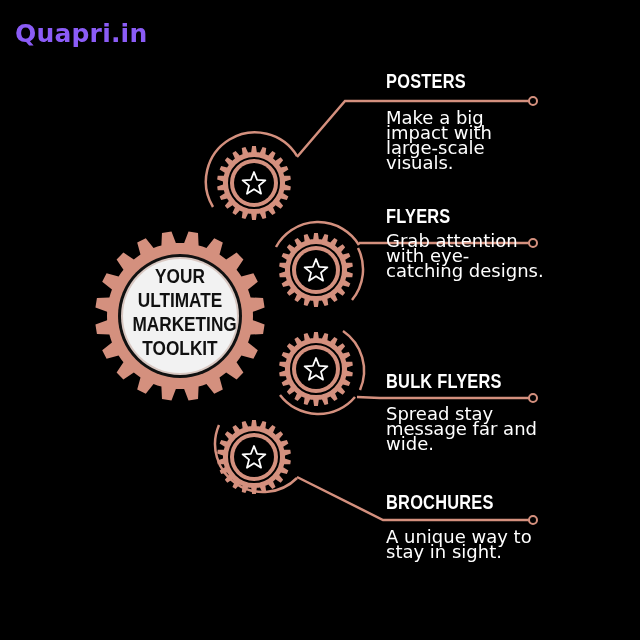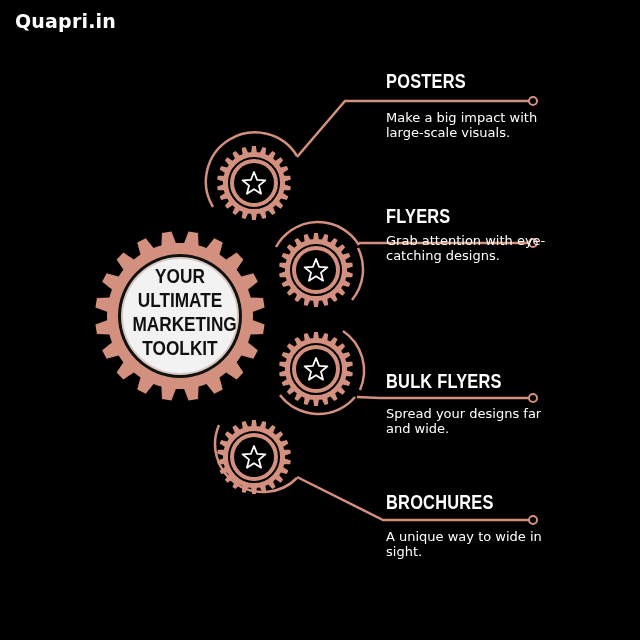--- a/index.html
+++ b/index.html
@@ -1,20 +1,20 @@
 <!DOCTYPE html>
 <html><head>
 <meta charset="utf-8">
 <style>
   html, body { margin:0; padding:0; background:#000; }
   body { width:640px; height:640px; position:relative; overflow:hidden; font-family:"DejaVu Sans", sans-serif; }
   #art { position:absolute; left:0; top:0; }
-  .brand { position:absolute; left:15px; top:10px; color:#ffffff; font-family:"DejaVu Sans", sans-serif; font-weight:bold; font-size:19px; letter-spacing:0.2px; }
+  .brand { position:absolute; left:15px; top:19px; color:#8b5cf6; font-family:"DejaVu Sans", sans-serif; font-weight:bold; font-size:25px; letter-spacing:0.2px; }
   .item-title { position:absolute; left:386px; color:#fff; font-family:"Liberation Sans", sans-serif; font-weight:bold; font-size:21px; transform:scaleX(0.78); transform-origin:left top; letter-spacing:0.3px; white-space:nowrap; }
-  .item-desc { position:absolute; left:386px; color:#fff; font-family:"DejaVu Sans", sans-serif; font-size:13px; line-height:15px; width:160px; }
+  .item-desc { position:absolute; left:386px; color:#fff; font-family:"DejaVu Sans", sans-serif; font-size:18px; line-height:15px; width:160px; }
   .center-text { position:absolute; left:122px; top:264px; width:116px; text-align:center; color:#111; font-family:"Liberation Sans", sans-serif; font-weight:bold; font-size:21px; line-height:24px; transform:scaleX(0.82); transform-origin:center top; }
   .center-text span { display:block; }
 </style>
 </head>
 <body>
 
 <svg id="art" width="640" height="640" viewBox="0 0 640 640">
   <defs>
 
     <g id="small-gear">
@@ -88,16 +88,16 @@
   <span>TOOLKIT</span>
 </div>
 
 <div class="item-title" style="top:69px">POSTERS</div>
 <div class="item-desc" style="top:110px">Make a big impact with large-scale visuals.</div>
 
 <div class="item-title" style="top:204px">FLYERS</div>
 <div class="item-desc" style="top:233px">Grab attention with eye-catching designs.</div>
 
 <div class="item-title" style="top:369px">BULK FLYERS</div>
-<div class="item-desc" style="top:406px">Spread your designs far and wide.</div>
+<div class="item-desc" style="top:406px">Spread stay message far and wide.</div>
 
 <div class="item-title" style="top:490px">BROCHURES</div>
-<div class="item-desc" style="top:529px">A unique way to wide in sight.</div>
+<div class="item-desc" style="top:529px">A unique way to stay in sight.</div>
 
 </body></html>

